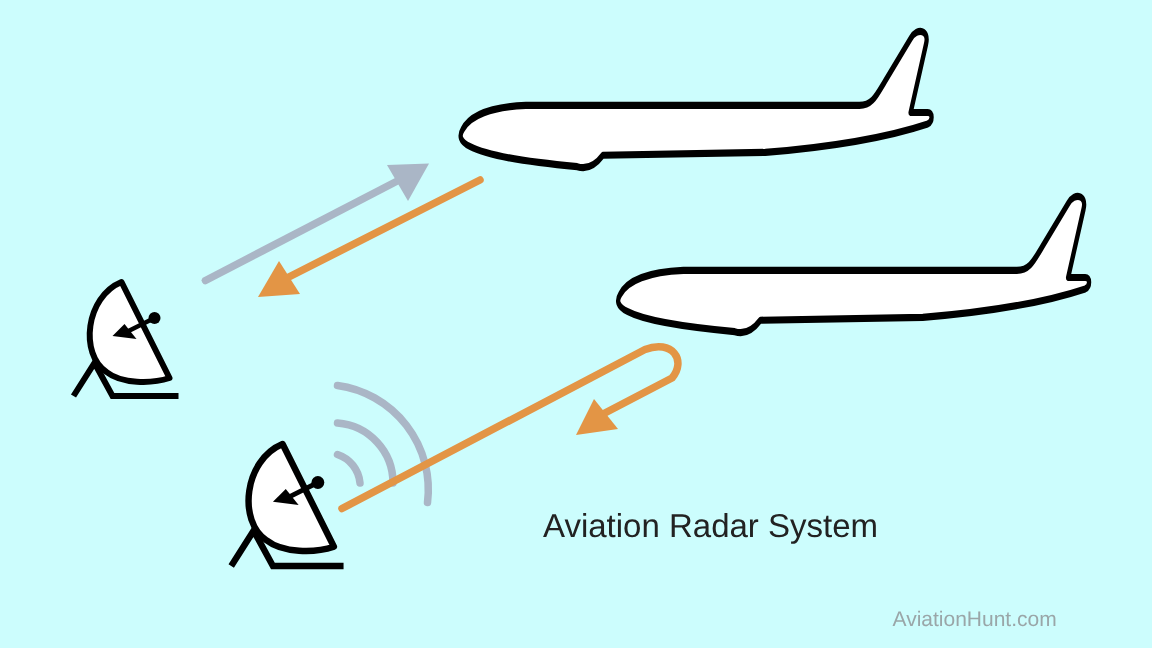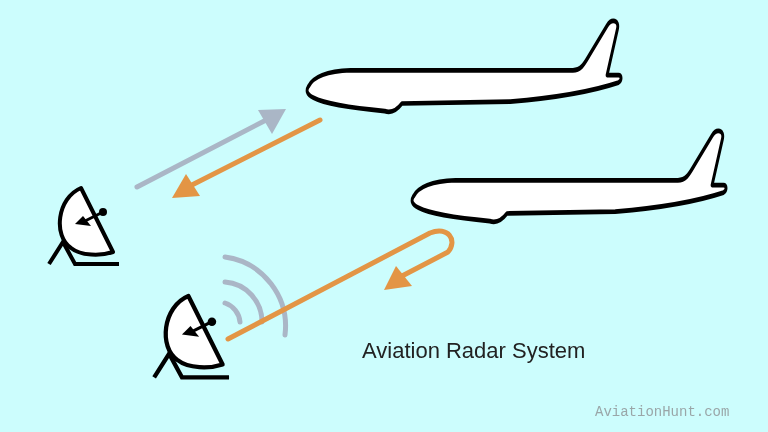--- a/index.html
+++ b/index.html
@@ -5,21 +5,21 @@
     html, body { margin: 0; padding: 0; }
     body { width: 768px; height: 432px; overflow: hidden; background: #ccfdfd; position: relative; }
     .canvas { position: absolute; left: 0; top: 0; width: 768px; height: 432px; }
     .title {
       position: absolute; left: 362px; top: 338px;
       font-family: Liberation Sans, sans-serif; font-size: 22px; color: #222;
       letter-spacing: 0px; white-space: nowrap;
     }
     .credit {
       position: absolute; left: 595px; top: 404px;
-      font-family: Liberation Mono, monospace; font-size: 14px; color: #9aa6a8;
+      font-family: Liberation Sans, sans-serif; font-size: 14px; color: #9aa6a8;
       white-space: nowrap;
     }
   </style>
 </head>
 <body>
 
 <svg class="canvas" viewBox="0 0 768 432" xmlns="http://www.w3.org/2000/svg">
   <defs>
     <g id="plane">
       <path d="M6,72 C14,62 40,56 80,55 L470,55 C485,55 490,48 500,38 L530,8 C538,0 552,2 548,12 L530,60 L550,60 C556,60 556,66 550,68 C500,78 440,84 360,88 L170,90 C160,98 150,100 140,98 C104,96 40,92 15,84 C2,80 2,76 6,72 Z" fill="#fff" stroke="#000" stroke-width="5" stroke-linejoin="round"></path>

